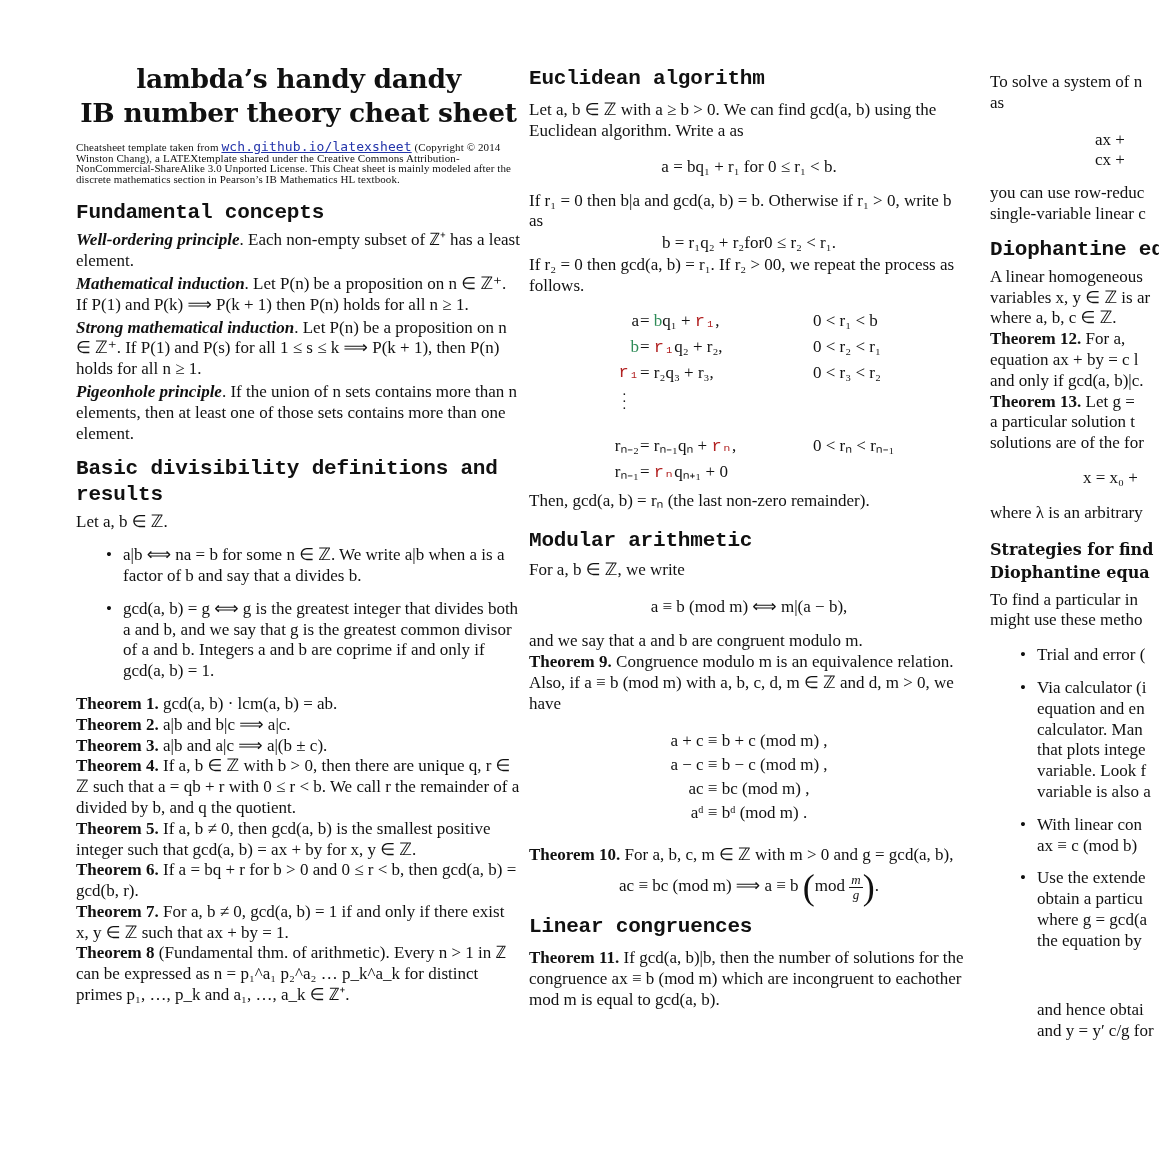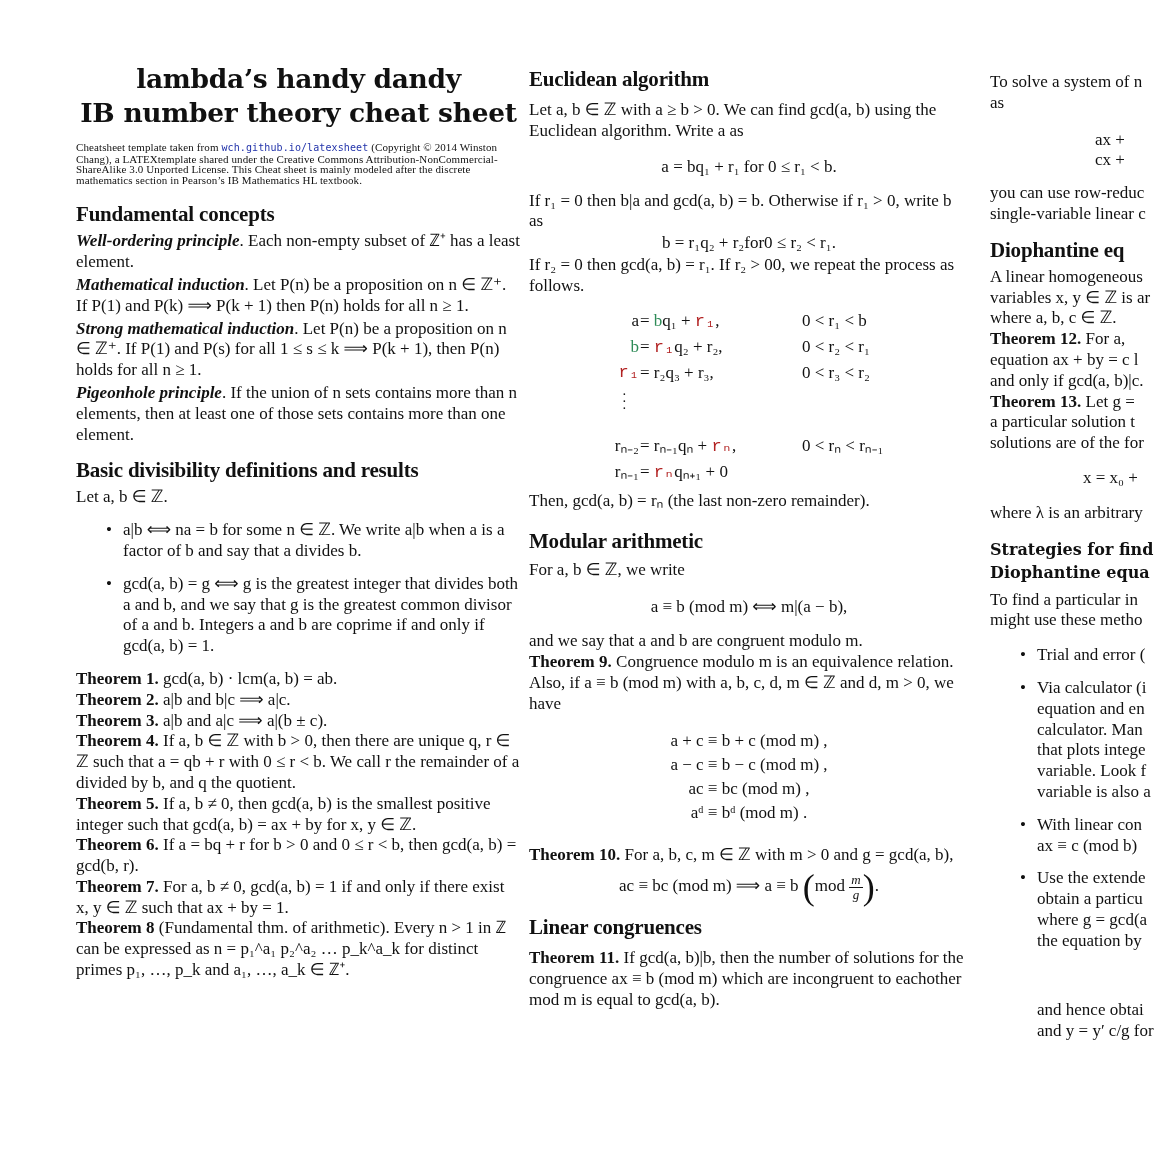--- a/index.html
+++ b/index.html
@@ -13,23 +13,23 @@
   .col2 { left: 529px; width: 440px; }
   .col3 { left: 990px; width: 440px; }
   .title {
     text-align: center; font-family: "DejaVu Serif", serif; font-weight: bold;
     font-size: 26.5px; line-height: 34px; margin: 0; letter-spacing: -0.3px;
   }
   .credits {
     font-family: "Liberation Serif", serif; font-size: 11px; line-height: 10.6px;
     margin-top: 12px; letter-spacing: 0.1px;
   }
-  .credits .link { color: #2233aa; font-family: "DejaVu Sans Mono", monospace; font-size: 10px; }
+  .credits .link { color: #2233aa; font-family: "DejaVu Sans Mono", monospace; font-size: 13px; text-decoration: underline; }
   h2 {
-    font-family: Liberation Serif, serif; font-weight: bold; font-size: 21px;
+    font-family: Liberation Mono, monospace; font-weight: bold; font-size: 21px;
     line-height: 26px; margin: 0; letter-spacing: -0.2px;
   }
   h3 {
     font-family: "DejaVu Serif", serif; font-weight: bold; font-size: 16px;
     line-height: 23px; margin: 0;
   }
   p, li, .line {
     font-family: "Liberation Serif", serif; font-size: 17px; line-height: 20.8px;
     margin: 0;
   }
@@ -39,21 +39,21 @@
   .disp { text-align: center; font-family: "Liberation Serif", serif; font-size: 17px; line-height: 21px; }
   ul { margin: 0; padding-left: 47px; list-style: none; }
   ul li { position: relative; margin-bottom: 12px; }
   ul li::before { content: "\2022"; position: absolute; left: -17px; top: 0; font-size: 17px; }
   .green { color: #2e8b57; }
   .red { color: #b22222; font-family: Liberation Mono, monospace; }
   .euc { position: relative; height: 180px; font-family: "Liberation Serif", serif; font-size: 17px; }
   .euc .row { position: absolute; left: 0; width: 100%; height: 22px; }
   .euc .lhs { position: absolute; right: 330px; text-align: right; }
   .euc .rhs { position: absolute; left: 111px; }
-  .euc .cond { position: absolute; left: 273px; }
+  .euc .cond { position: absolute; left: 284px; }
   .vdots { position: absolute; left: 93px; top: 80px; line-height: 7px; font-size: 14px; }
   .frac { display: inline-block; vertical-align: middle; text-align: center; font-size: 13px; line-height: 14px; }
   .frac span { display: block; }
   .frac .num { border-bottom: 1px solid #111; padding: 0 2px; }
   .bigparen { font-size: 36px; vertical-align: middle; font-weight: 100; }
 </style>
 </head>
 <body>
 
 <div class="col col1">

